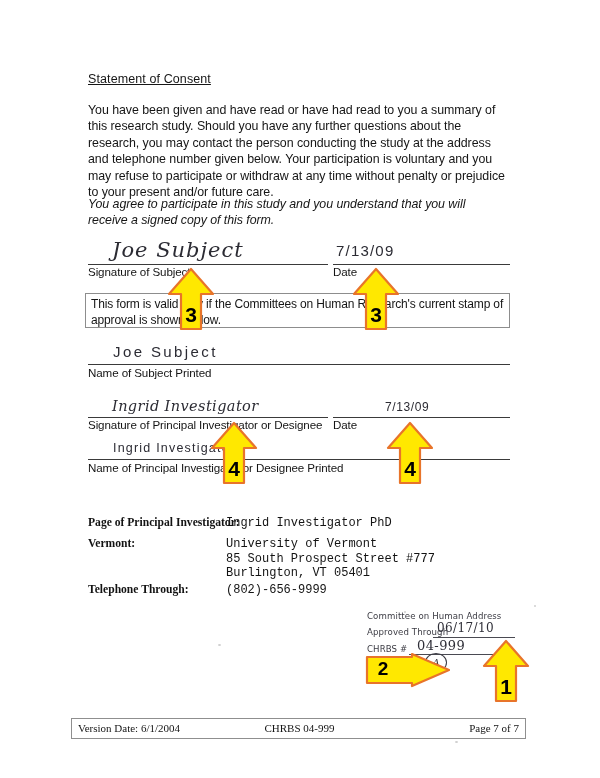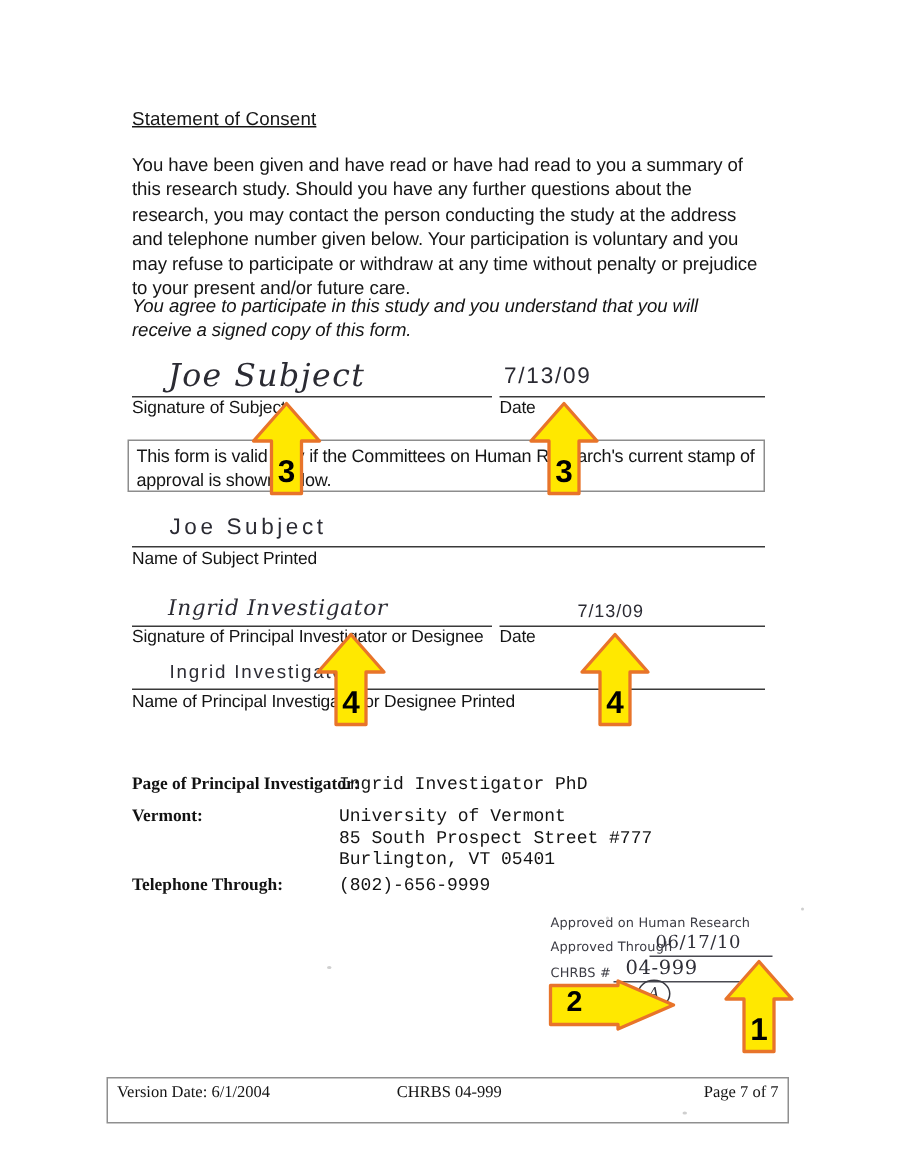--- a/index.html
+++ b/index.html
@@ -154,21 +154,21 @@
     line-height: 17px;
     font-style: italic;
   }
 
   
   #footer {
     position: absolute;
     left: 71px;
     top: 718px;
     width: 455px;
-    height: 31px;
+    height: 21px;
     border: 1px solid #8f8f8f;
     box-sizing: border-box;
     font-family: "Liberation Serif", serif;
     font-size: 11px;
     color: #141414;
   }
   .footer-cell {
     position: absolute;
     top: 0;
     height: 19px;
@@ -269,21 +269,21 @@
 
   <div class="info-label" style="left:88px; top:537px;">Vermont:</div>
   <div class="info-value" style="left:226px; top:537px;">University of Vermont
 85 South Prospect Street #777
 Burlington, VT 05401</div>
 
   <div class="info-label" style="left:88px; top:583px;">Telephone Through:</div>
   <div class="info-value" style="left:226px; top:583px;">(802)-656-9999</div>
 
   <div id="stamp">
-    <div class="stamp-text" style="left:0; top:0;">Approved on Human Research</div>
+    <div class="stamp-text" style="left:0; top:0;">Committee on Human Address</div>
 
     <div class="stamp-text" style="left:0; top:16px;">Approved Through</div>
     <div class="stamp-hand" style="left:70px; top:10px;">06/17/10</div>
     <div class="stamp-rule" style="left:66px; top:26px; width:82px;"></div>
 
     <div class="stamp-text" style="left:0; top:33px;">CHRBS #</div>
     <div class="stamp-hand" style="left:50px; top:27px; font-size:13px;">04-999</div>
     <div class="stamp-rule" style="left:42px; top:43px; width:106px;"></div>
 
     <div id="stamp-circle-a">A</div>

